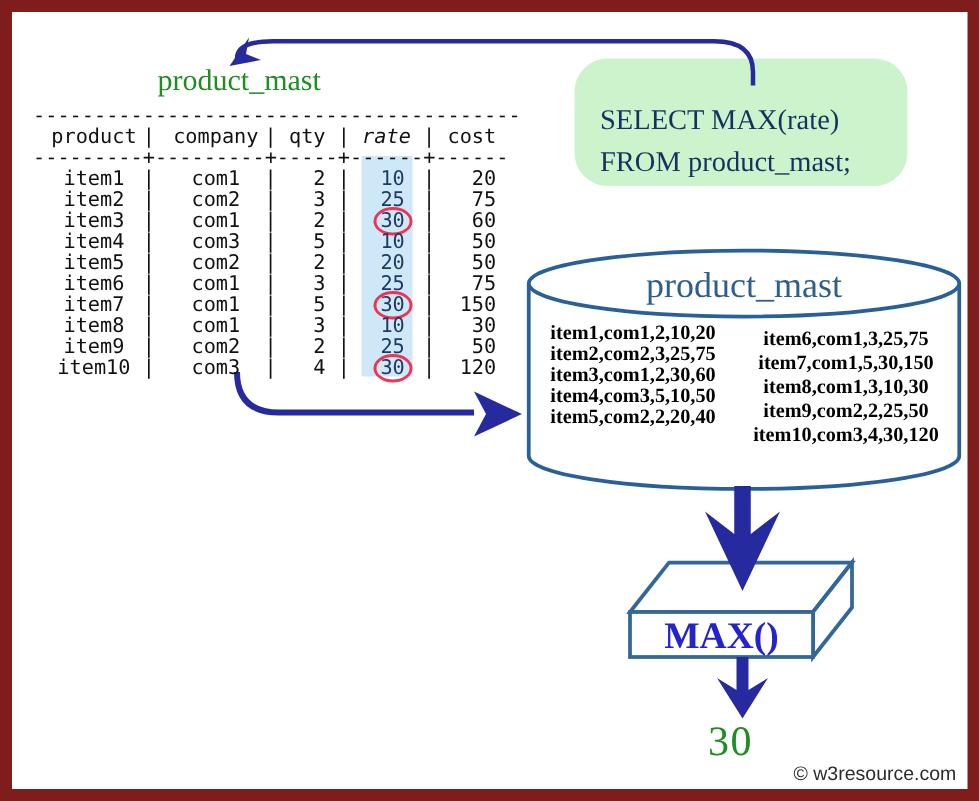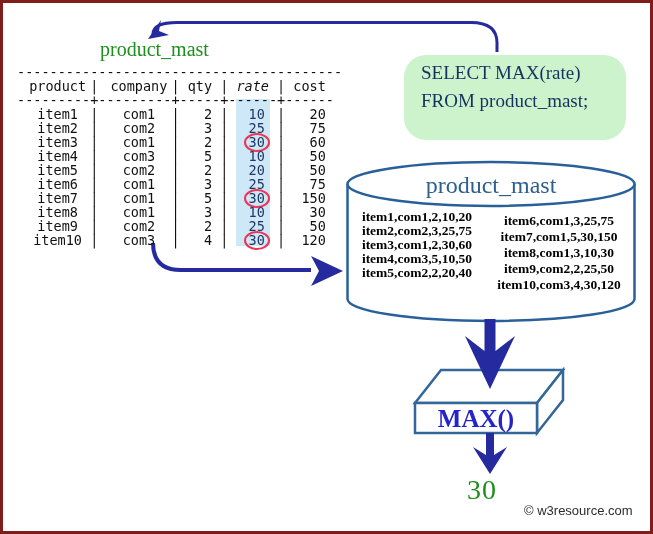--- a/index.html
+++ b/index.html
@@ -1,18 +1,18 @@
 <!DOCTYPE html>
 <html><head>
 <meta charset="utf-8">
 <style>
   html,body{margin:0;padding:0;background:#fff;}
   #canvas{
     position:relative; width:653px; height:534px;
-    box-sizing:border-box; border:3px solid #7f1d1d; background:#ffffff;
+    box-sizing:border-box; border:8px solid #7f1d1d; background:#ffffff;
     overflow:hidden; font-family:"Liberation Sans", sans-serif;
   }
   
   .table-title{
     position:absolute; left:97px; top:34px;
     font:20px/24px "Liberation Serif", serif; color:#1e8e1e;
   }
   .ascii-table{
     position:absolute; left:14px; top:62px;
     font-family:"DejaVu Sans Mono", monospace; font-size:13.5px;
@@ -29,24 +29,24 @@
   .pipe{display:inline-block; width:1ch; text-align:center;}
   .header .c-qty,.header .c-rate,.header .c-cost{text-align:center; padding:0;}
   .header .c-rate{color:#111;font-style:italic;}
   .rateval{display:inline-block;}
   .rateval.circled{
     border:2px solid #ee3355; border-radius:50%;
     padding:0 3px 1px 3px; margin:-3px -5px -2px -3px;
   }
   
   .query-box{
-    position:absolute; left:375px; top:52px; width:222px; height:85px;
+    position:absolute; left:375px; top:31px; width:222px; height:85px;
     background:#cdf3cd; border-radius:22px;
     font:19px/28px "Liberation Serif", serif; color:#15325f;
-    padding:4px 0 0 17px; box-sizing:border-box;margin-left:26px;
+    padding:28px 0 0 17px; box-sizing:border-box;
   }
   
   .overlay{position:absolute; left:0; top:0; pointer-events:none;}
   .cyl-title{font:24px "Liberation Serif", serif; fill:#2d5f8e;}
   .cyl-data{font:bold 13.5px "Liberation Serif", serif; fill:#000;}
   .max-label{font:bold 25px "Liberation Serif", serif; fill:#2424cc;}
   
   .result{
     position:absolute; left:464px; top:472px;
     font:28px/30px "Liberation Serif", serif; color:#1e8e1e; letter-spacing:1px;

